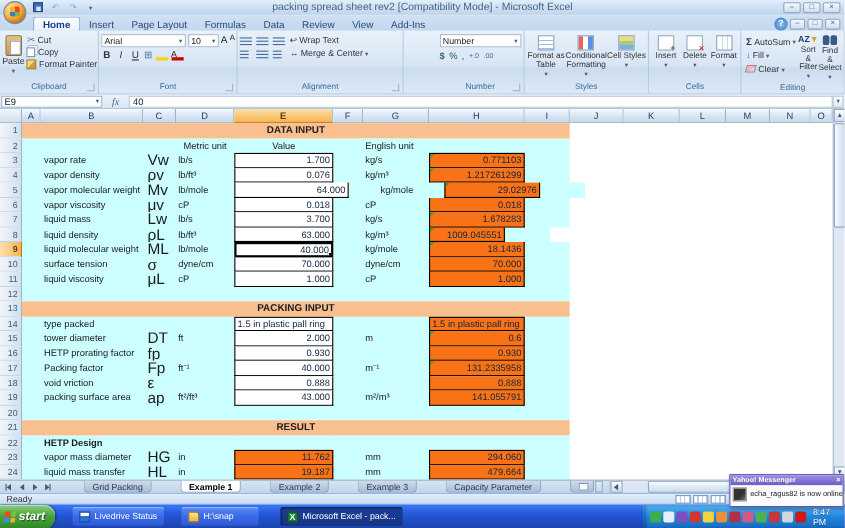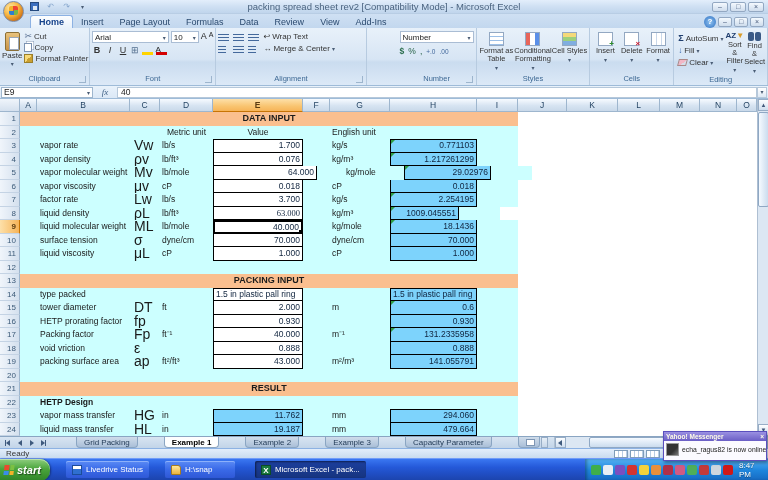--- a/index.html
+++ b/index.html
@@ -147,21 +147,21 @@
   .cyan { background:#ccffff; }
   .band { background:#fabf8f; font-weight:bold; text-align:center; line-height:13.5px; font-size:9px; color:#1c1c1c; }
   .lbl { font-size:8.5px; padding-left:3px; line-height:13.5px; color:#1a1a1a; }
   .lbl.b { font-weight:bold; }
   .sym { font-size:14px; padding-left:4px; line-height:13.5px; color:#1a1a1a; }
   .unit { font-size:8.5px; padding-left:2px; line-height:13.5px; color:#1a1a1a; }
   .hcenter { text-align:center; padding:0; }
   .box { border:1px solid #000; font-size:8.5px; line-height:11.5px; padding:0 2px; position:relative; color:#10243e; }
   .box.cont { border-top:none; line-height:12.5px; }
   .box.input { background:#fff; }
-  .box.result { background:#7dd3fc; }
+  .box.result { background:#f97316; }
   .box.right { text-align:right; }
   .box.left { text-align:left; }
   .box.flagged::before { content:""; position:absolute; left:0; top:0;
     border-top:4px solid #2f9e44; border-right:4px solid transparent; }
   .box.selcell { border:2px solid #000 !important; line-height:10.5px; z-index:3; }
   .box.selcell::after { content:""; position:absolute; right:-2px; bottom:-2px; width:4px; height:4px;
     background:#000; border-left:1px solid #fff; border-top:1px solid #fff; }
   .filler { flex:1; background:#fff; }
   .vscroll { position:absolute; right:0; top:0; width:11px; height:337px; background:#dce7f3;
     border-left:1px solid #aebfd2; }
@@ -559,37 +559,37 @@
           <div class="cell box input right cont" style="width: 90px;">0.018</div>
           <div class="cell cyan" style="width: 27px;"></div>
           <div class="cell cyan unit" style="width: 60px;">cP</div>
           <div class="cell box result right cont" style="width: 87px;">0.018</div>
           <div class="cell cyan" style="width: 41px;"></div>
           <div class="filler"></div>
         </div>
         <div class="row">
           <div class="rowhdr">7</div>
           <div class="cell cyan" style="width: 17px;"></div>
-          <div class="cell cyan lbl" style="width: 93px;">factor rate</div>
+          <div class="cell cyan lbl" style="width: 93px;">liquid mass</div>
           <div class="cell cyan sym" style="width: 30px;">Lw</div>
           <div class="cell cyan unit" style="width: 53px;">lb/s</div>
           <div class="cell box input right cont" style="width: 90px;">3.700</div>
           <div class="cell cyan" style="width: 27px;"></div>
           <div class="cell cyan unit" style="width: 60px;">kg/s</div>
-          <div class="cell box result right cont flagged" style="width: 87px;">2.254195</div>
+          <div class="cell box result right cont flagged" style="width: 87px;">1.678283</div>
           <div class="cell cyan" style="width: 41px;"></div>
           <div class="filler"></div>
         </div>
         <div class="row">
           <div class="rowhdr">8</div>
           <div class="cell cyan" style="width: 17px;"></div>
           <div class="cell cyan lbl" style="width: 93px;">liquid density</div>
           <div class="cell cyan sym" style="width: 30px;">ρL</div>
           <div class="cell cyan unit" style="width: 53px;">lb/ft³</div>
-          <div class="cell box input right cont" style="width: 90px; font-family: Liberation Serif, serif;">63.000</div>
+          <div class="cell box input right cont" style="width: 90px;">63.000</div>
           <div class="cell cyan" style="width: 27px;"></div>
           <div class="cell cyan unit" style="width: 60px;">kg/m³</div>
           <div class="cell box result right cont flagged" style="width: 69px;">1009.045551</div>
           <div class="cell cyan" style="width: 41px;"></div>
           <div class="filler"></div>
         </div>
         <div class="row">
           <div class="rowhdr sel">9</div>
           <div class="cell cyan" style="width: 17px;"></div>
           <div class="cell cyan lbl" style="width: 93px;">liquid molecular weight</div>
@@ -735,21 +735,21 @@
           <div class="cell cyan" style="width: 90px;"></div>
           <div class="cell cyan" style="width: 27px;"></div>
           <div class="cell cyan unit" style="width: 60px;"></div>
           <div class="cell cyan" style="width: 87px;"></div>
           <div class="cell cyan" style="width: 41px;"></div>
           <div class="filler"></div>
         </div>
         <div class="row">
           <div class="rowhdr">23</div>
           <div class="cell cyan" style="width: 17px;"></div>
-          <div class="cell cyan lbl" style="width: 93px;">vapor mass transfer</div>
+          <div class="cell cyan lbl" style="width: 93px;">vapor mass diameter</div>
           <div class="cell cyan sym" style="width: 30px;">HG</div>
           <div class="cell cyan unit" style="width: 53px;">in</div>
           <div class="cell box result right" style="width: 90px;">11.762</div>
           <div class="cell cyan" style="width: 27px;"></div>
           <div class="cell cyan unit" style="width: 60px;">mm</div>
           <div class="cell box result right" style="width: 87px;">294.060</div>
           <div class="cell cyan" style="width: 41px;"></div>
           <div class="filler"></div>
         </div>
         <div class="row">

